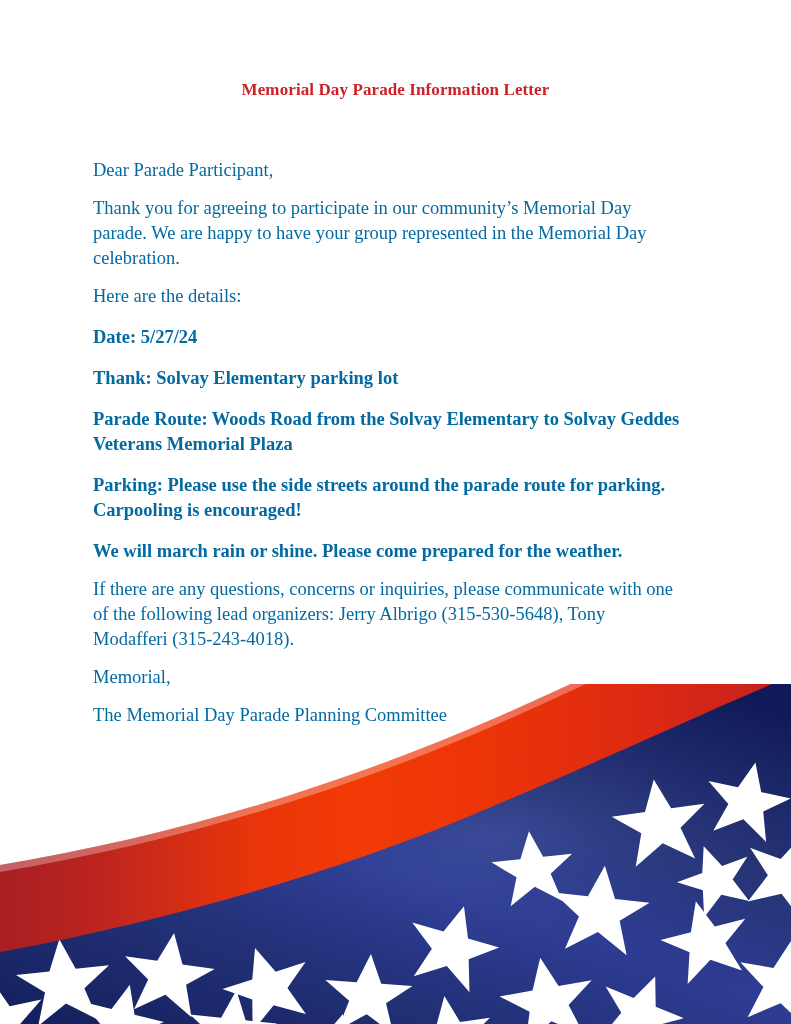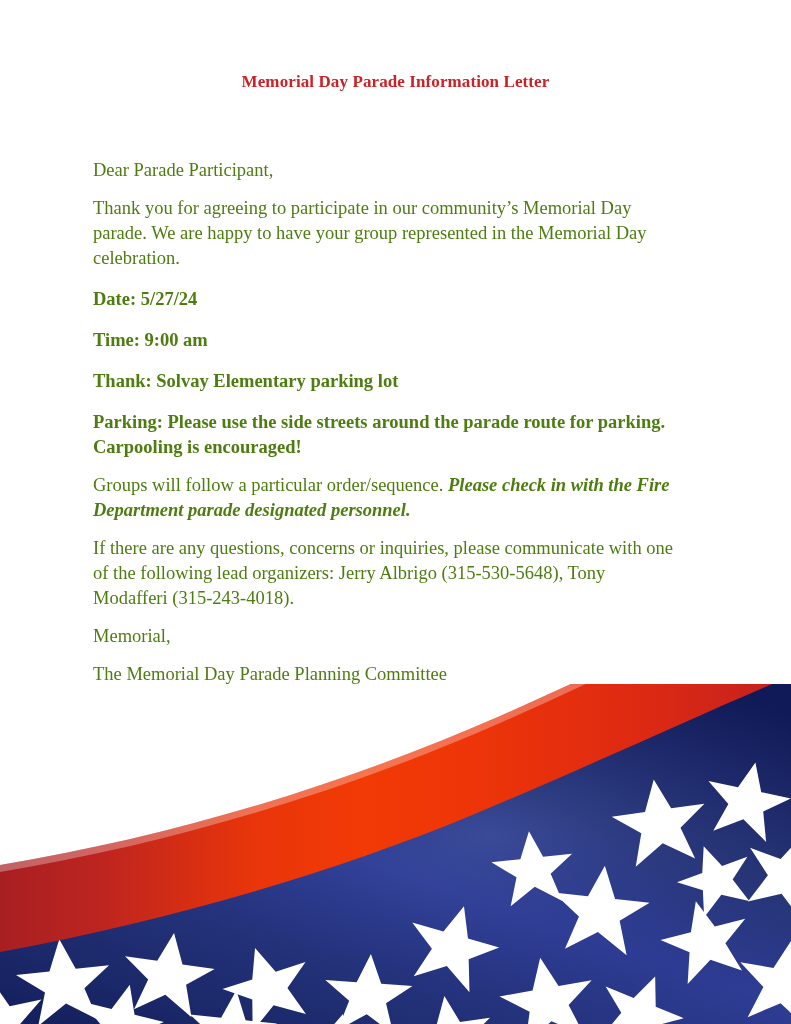--- a/index.html
+++ b/index.html
@@ -28,41 +28,41 @@
     left: 0;
     top: 0;
     width: 791px;
     padding: 0;
     z-index: 3;
   }
 
   .doc-title {
     position: absolute;
     left: 0;
-    top: 72px;
+    top: 80px;
     width: 791px;
     text-align: center;
     font-size: 17px;
     font-weight: bold;
     color: #CC2127;
     letter-spacing: 0.1px;
   }
 
   .body-block {
     position: absolute;
     left: 93px;
     top: 158px;
     width: 590px;
   }
 
   p.para {
     margin: 0 0 13px 0;
     font-size: 18.5px;
     line-height: 25px;
-    color: #4d7c0f;
+    color: #0369a1;
     text-align: left;
   }
   p.para.bold {
     font-weight: bold;
     margin-top: 16px;
   }
   span.bi {
     font-weight: bold;
     font-style: italic;
   }
@@ -162,33 +162,34 @@
   <div id="letter">
 
     <div class="doc-title">Memorial Day Parade Information Letter</div>
 
     <div class="body-block">
 
       <p class="para">Dear Parade Participant,</p>
 
       <p class="para">Thank you for agreeing to participate in our community’s Memorial Day parade. We are happy to have your group represented in the Memorial Day celebration.</p>
 
+      <p class="para">Here are the details:</p>
 
       <p class="para bold">Date:  5/27/24</p>
 
-      <p class="para bold">Time:  9:00 am</p>
 
       <p class="para bold">Thank:  Solvay Elementary parking lot</p>
 
+      <p class="para bold">Parade Route:  Woods Road from the Solvay Elementary to Solvay Geddes Veterans Memorial Plaza</p>
 
       <p class="para bold">Parking:  Please use the side streets around the parade route for parking.  Carpooling is encouraged!</p>
 
 
+      <p class="para bold">We will march rain or shine.  Please come prepared for the weather.</p>
 
-      <p class="para"><span>Groups will follow a particular order/sequence.  </span><span class="bi">Please check in with the Fire Department parade designated personnel.</span></p>
 
       <p class="para">If there are any questions, concerns or inquiries, please communicate with one of the following lead organizers:  Jerry Albrigo (315-530-5648), Tony Modafferi (315-243-4018).</p>
 
 
       <p class="para">Memorial,</p>
 
       <p class="para">The Memorial Day Parade Planning Committee</p>
 
     </div>
   </div>

